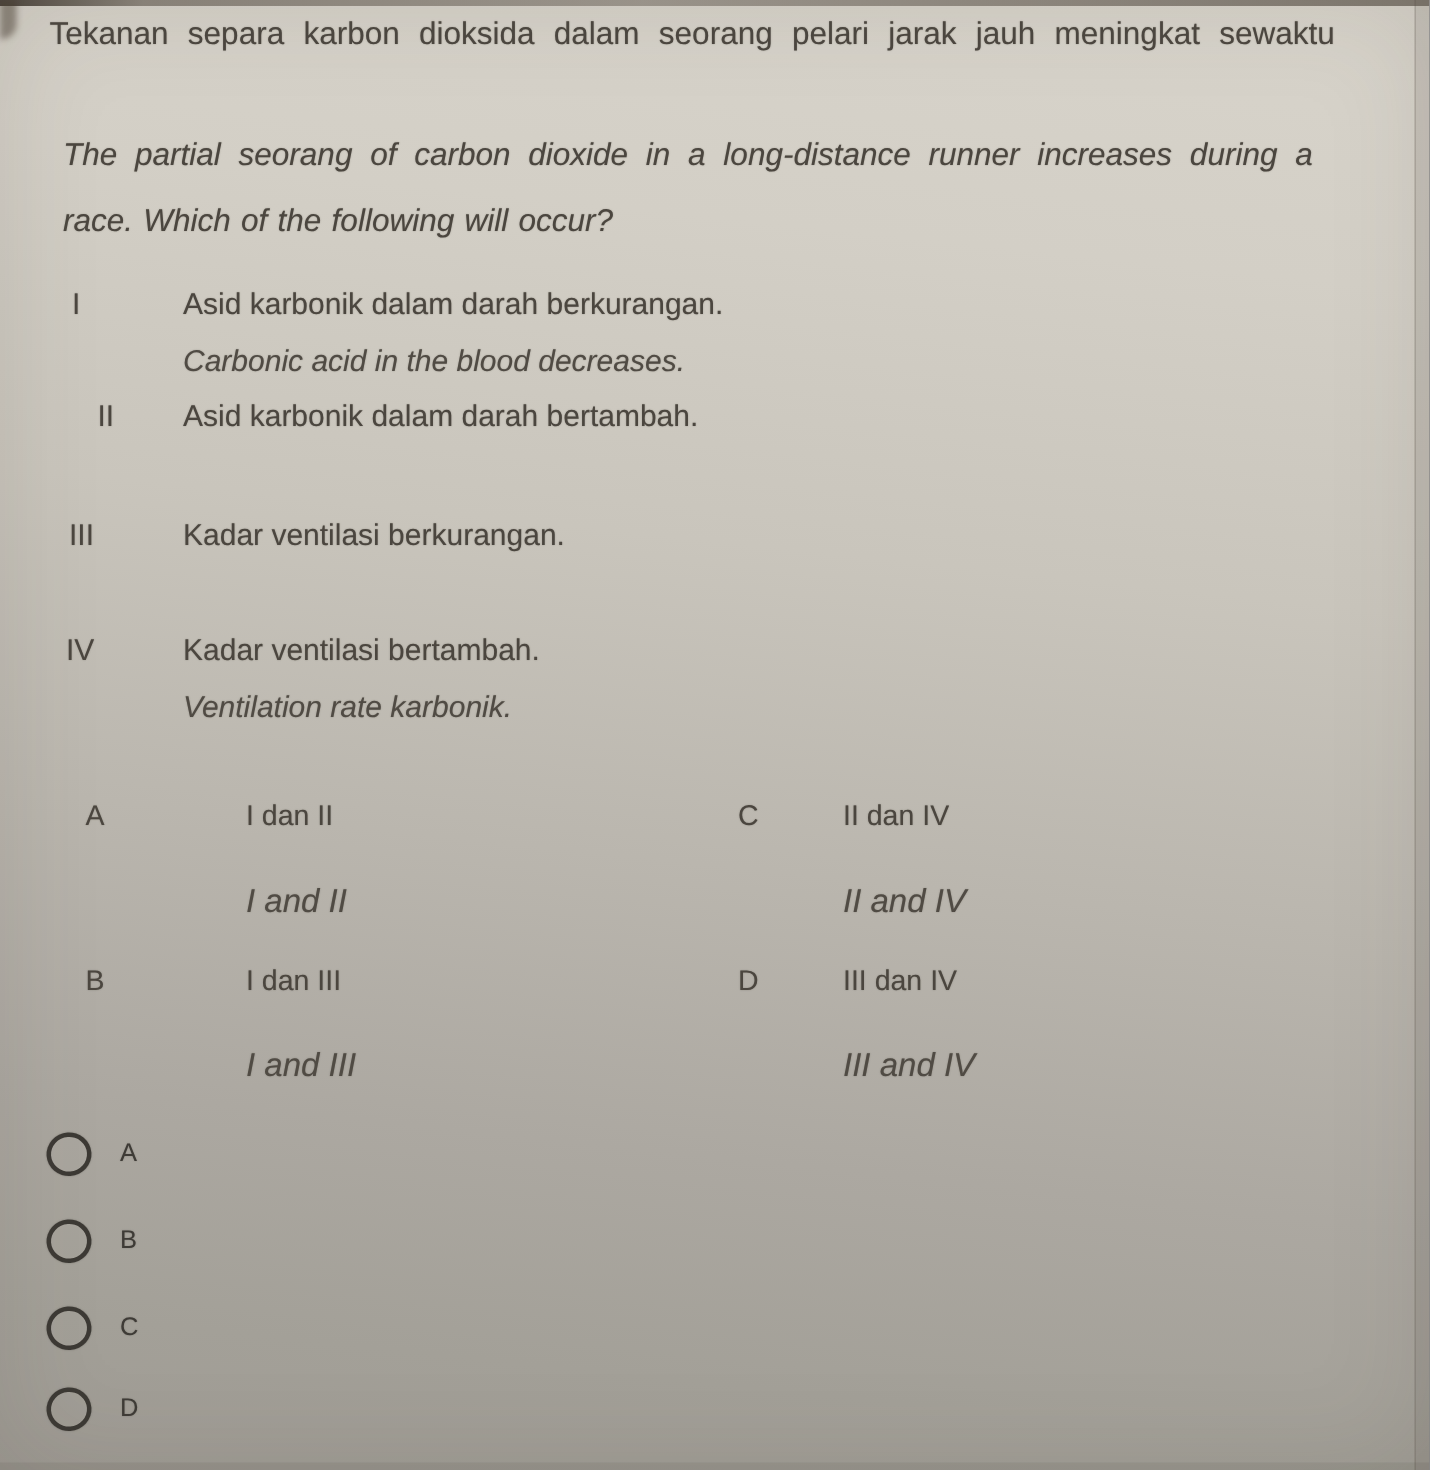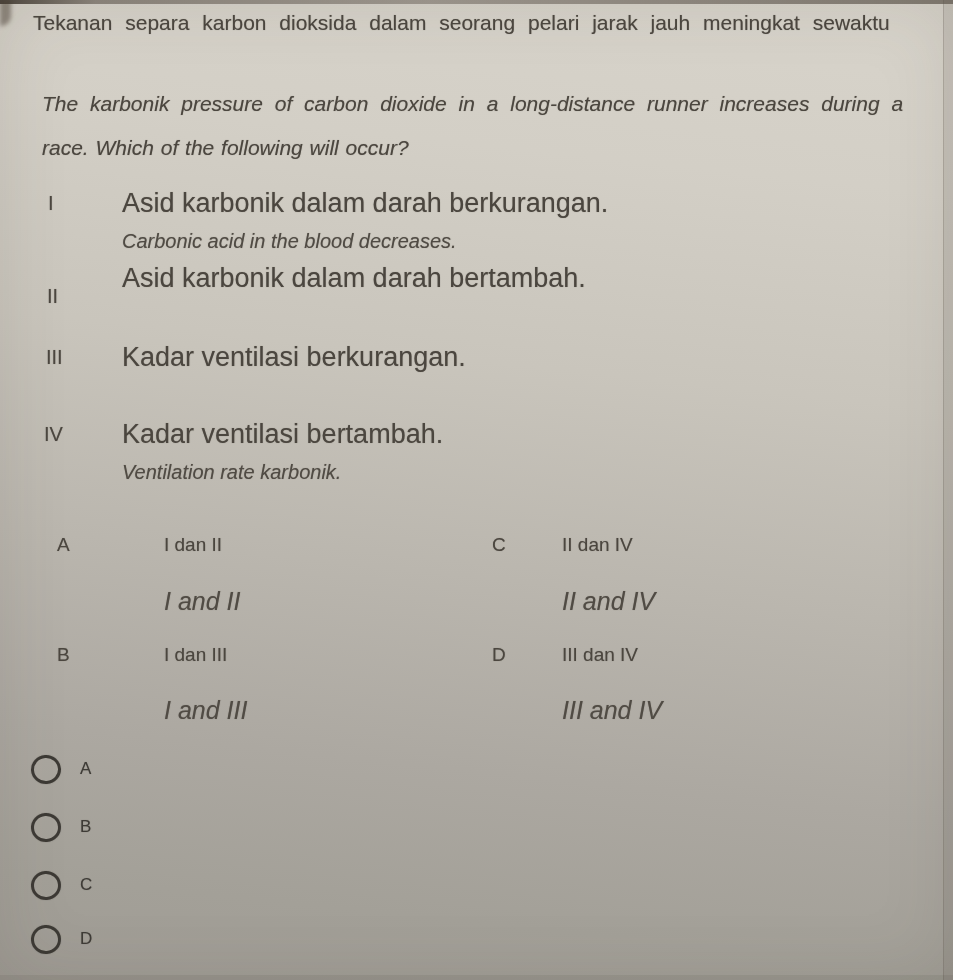--- a/index.html
+++ b/index.html
@@ -57,26 +57,26 @@
     white-space: nowrap;
     font-size: 21px;
     line-height: 26px;
     color: #4b463f;
     text-shadow: 0 0 1px rgba(75, 70, 62, 0.45);
   }
   .q-ms { font-weight: 400; }
   .it   { font-style: italic; }
 
   .stm-num   { font-size: 20px; }
-  .stm-text  { font-size: 27px; }
+  .stm-text  { font-size: 20px; }
   .stm-en    { font-size: 20px; font-style: italic; color: #504b44; }
 
   .opt-letter { font-size: 19px; }
   .opt-text   { font-size: 19px; }
-  .opt-en     { font-size: 25px; font-style: italic; color: #504b44; }
+  .opt-en     { font-size: 22px; font-style: italic; color: #504b44; }
 
   .radio-row { position: absolute; left: 0; width: 300px; height: 30px; }
   .radio-circle {
     position: absolute;
     left: 31px;
     width: 24px;
     height: 23px;
     border: 3px solid #3c3934;
     border-radius: 50%;
     background: transparent;
@@ -98,28 +98,28 @@
 
 <div class="photo">
   <div class="edge-top"></div>
   <div class="edge-corner"></div>
   <div class="edge-right"></div>
   <div class="edge-bottom"></div>
 
   <div class="content">
 
     <div class="line q-ms" style="left:33px; top:10px;  word-spacing:7px;">Tekanan separa karbon dioksida dalam seorang pelari jarak jauh meningkat sewaktu</div>
-    <div class="line it" style="left:42px; top:91px;  word-spacing:6px;">The karbonik pressure of carbon dioxide in a long-distance runner increases during a</div>
+    <div class="line it" style="left:42px; top:91px;  word-spacing:6px;">The partial seorang of carbon dioxide in a long-distance runner increases during a</div>
     <div class="line it" style="left:42px; top:135px; word-spacing:1px;">race. Which of the following will occur?</div>
 
     <div class="line stm-num" style="left:48px;  top:190px;">I</div>
     <div class="line stm-text" style="left:122px; top:190px;">Asid karbonik dalam darah berkurangan.</div>
     <div class="line stm-en" style="left:122px; top:228px;">Carbonic acid in the blood decreases.</div>
 
-    <div class="line stm-num" style="left:47px;  top:265px;margin-top:18px;">II</div>
+    <div class="line stm-num" style="left:65px;  top:265px;">II</div>
     <div class="line stm-text" style="left:122px; top:265px;">Asid karbonik dalam darah bertambah.</div>
 
     <div class="line stm-num" style="left:46px;  top:344px;">III</div>
     <div class="line stm-text" style="left:122px; top:344px;">Kadar ventilasi berkurangan.</div>
 
     <div class="line stm-num" style="left:44px;  top:421px;">IV</div>
     <div class="line stm-text" style="left:122px; top:421px;">Kadar ventilasi bertambah.</div>
     <div class="line stm-en" style="left:122px; top:459px;">Ventilation rate karbonik.</div>
 
     <div class="line opt-letter" style="left:57px;  top:532px;">A</div>

